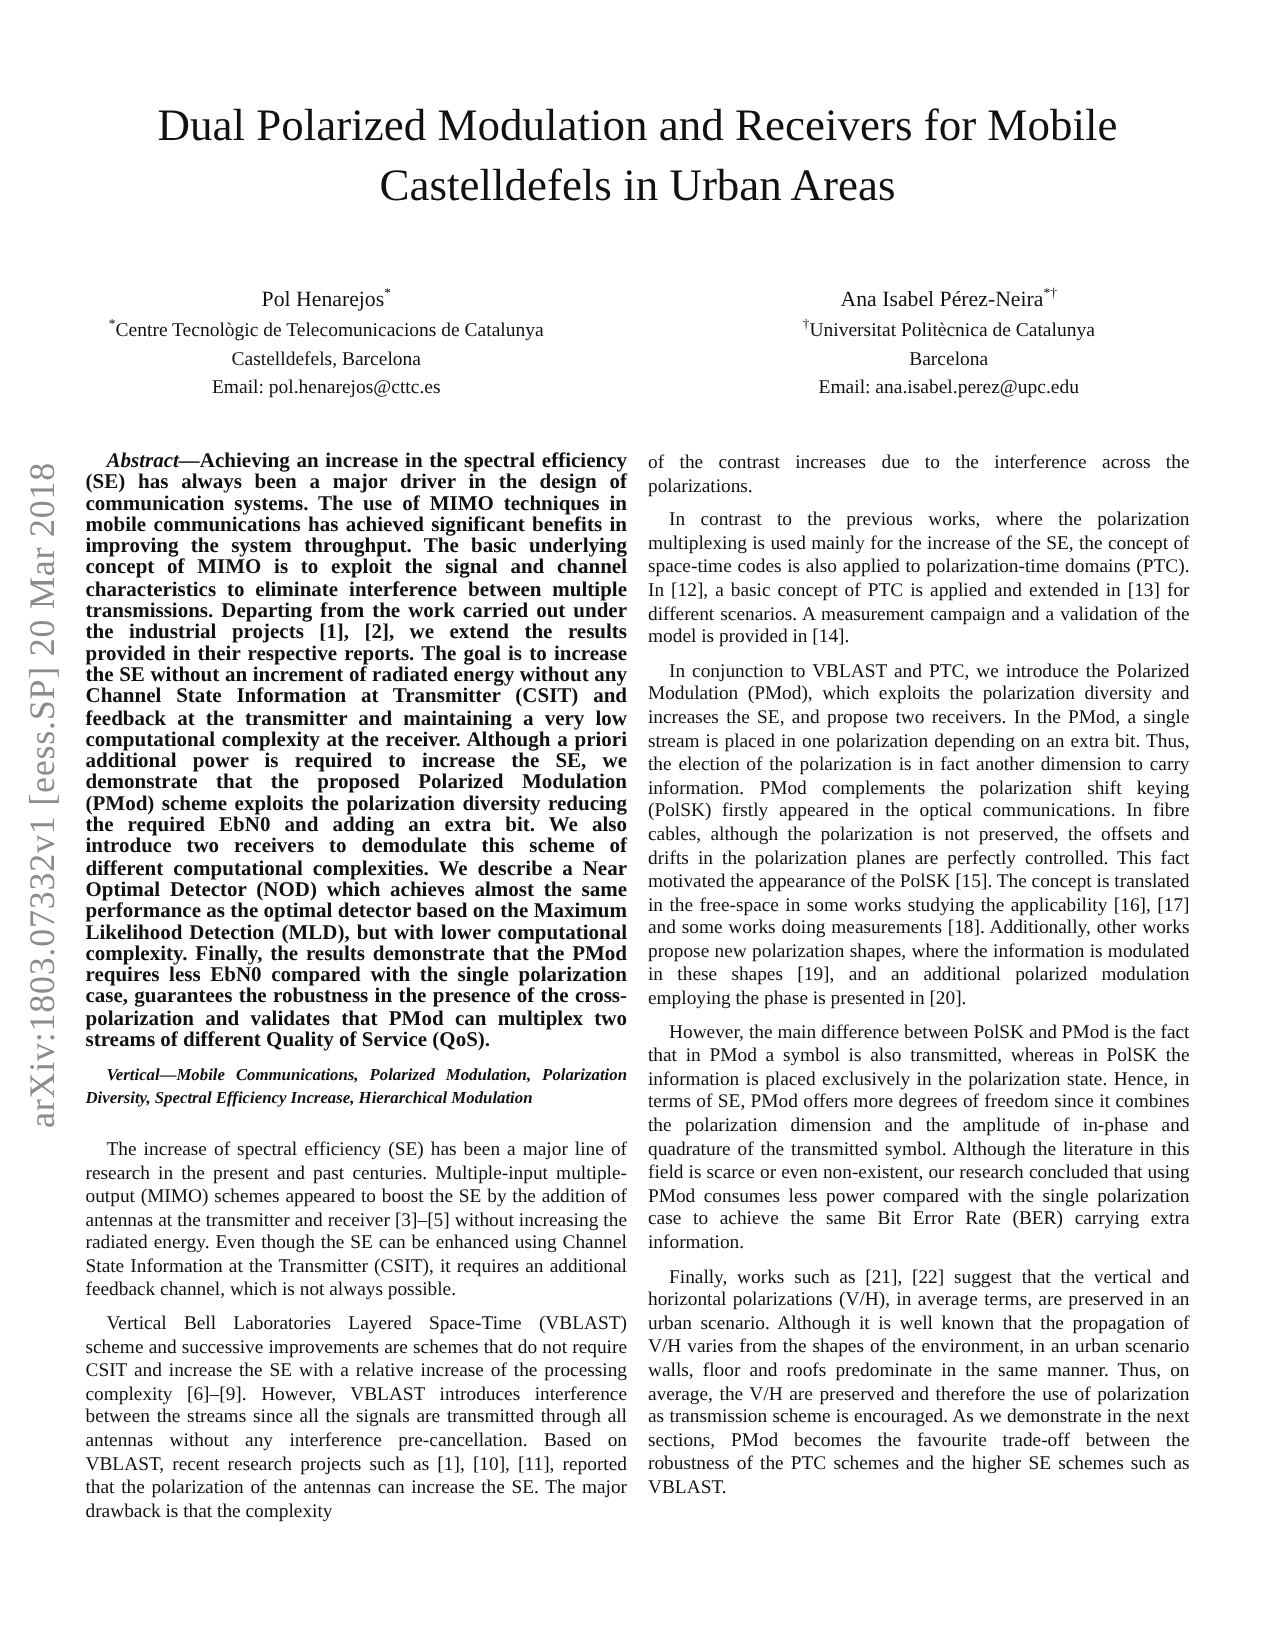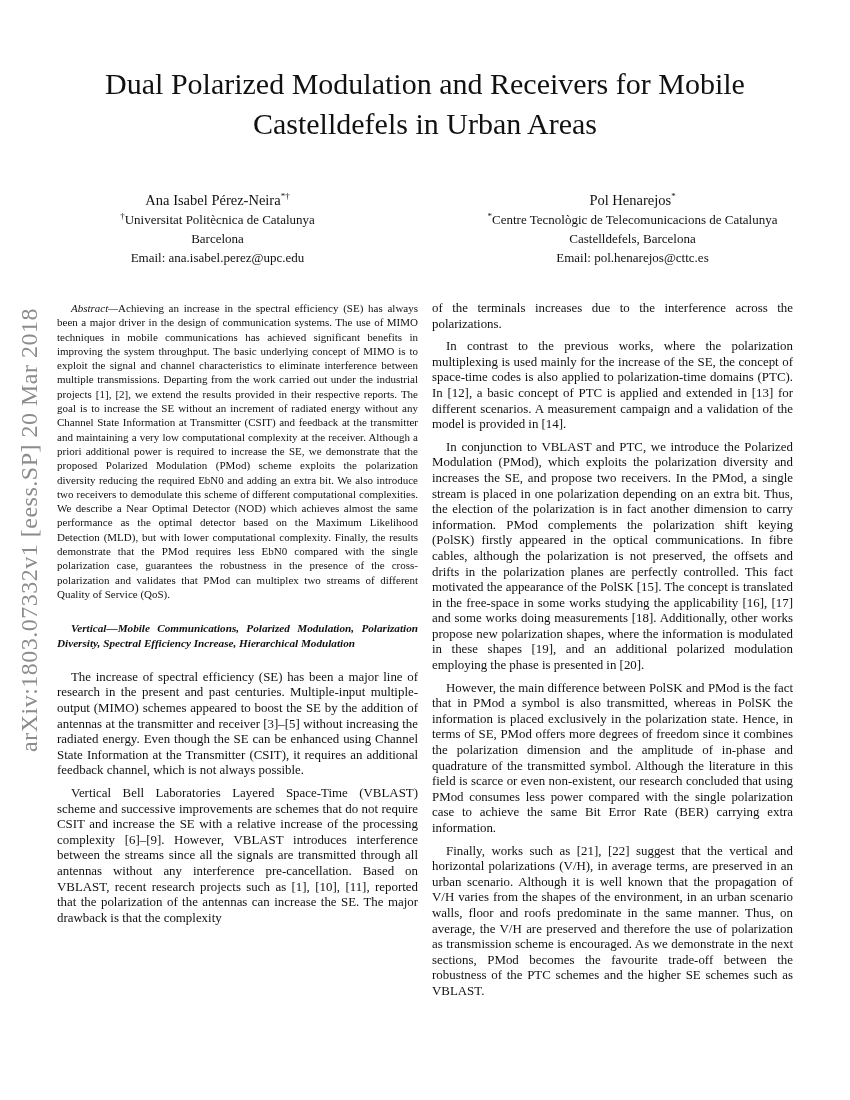--- a/index.html
+++ b/index.html
@@ -53,24 +53,24 @@
     padding: 0 57px;
     margin-top: 34px;
   }
   .col {
     width: 361px;
     text-align: justify;
     hyphens: auto;
     -webkit-hyphens: auto;
   }
   .abstract {
-    font-weight: normal;
-    font-size: 11px;
+    font-weight: bold;
+    font-size: 14px;
     line-height: 14.3px;
-    margin: 0 0 20px 0;
+    margin: 0 0 9px 0;
     text-indent: 14px;
   }
   .abstract .lead { font-style: italic; }
   .keywords {
     font-weight: bold;
     font-style: italic;
     font-size: 11.2px;
     line-height: 14.3px;
     margin: 0 0 20px 0;
     text-indent: 14px;
@@ -96,46 +96,46 @@
 
 <div class="page">
 
   <div class="arxiv-stamp">arXiv:1803.07332v1  [eess.SP]  20 Mar 2018</div>
 
   <h1 class="title">Dual Polarized Modulation and Receivers for Mobile Castelldefels in Urban Areas</h1>
 
   <div class="authors">
 
     <div class="author-block">
+      <div class="author-name"><span>Pol Henarejos</span><sup>*</sup></div>
+      <div class="affil-line"><sup>*</sup><span>Centre Tecnològic de Telecomunicacions de Catalunya</span></div>
+      <div class="affil-line">Castelldefels, Barcelona</div>
+      <div class="affil-line">Email: pol.henarejos@cttc.es</div>
+    </div>
+
+    <div class="author-block">
       <div class="author-name"><span>Ana Isabel Pérez-Neira</span><sup>*†</sup></div>
       <div class="affil-line"><sup>†</sup><span>Universitat Politècnica de Catalunya</span></div>
       <div class="affil-line">Barcelona</div>
       <div class="affil-line">Email: ana.isabel.perez@upc.edu</div>
-    </div>
-
-    <div class="author-block">
-      <div class="author-name"><span>Pol Henarejos</span><sup>*</sup></div>
-      <div class="affil-line"><sup>*</sup><span>Centre Tecnològic de Telecomunicacions de Catalunya</span></div>
-      <div class="affil-line">Castelldefels, Barcelona</div>
-      <div class="affil-line">Email: pol.henarejos@cttc.es</div>
     </div>
 
   </div>
 
   <div class="columns">
 
     <div class="col">
       <p class="abstract"><span class="lead">Abstract—</span><span>Achieving an increase in the spectral efficiency (SE) has always been a major driver in the design of communication systems. The use of MIMO techniques in mobile communications has achieved significant benefits in improving the system throughput. The basic underlying concept of MIMO is to exploit the signal and channel characteristics to eliminate interference between multiple transmissions. Departing from the work carried out under the industrial projects [1], [2], we extend the results provided in their respective reports. The goal is to increase the SE without an increment of radiated energy without any Channel State Information at Transmitter (CSIT) and feedback at the transmitter and maintaining a very low computational complexity at the receiver. Although a priori additional power is required to increase the SE, we demonstrate that the proposed Polarized Modulation (PMod) scheme exploits the polarization diversity reducing the required EbN0 and adding an extra bit. We also introduce two receivers to demodulate this scheme of different computational complexities. We describe a Near Optimal Detector (NOD) which achieves almost the same performance as the optimal detector based on the Maximum Likelihood Detection (MLD), but with lower computational complexity. Finally, the results demonstrate that the PMod requires less EbN0 compared with the single polarization case, guarantees the robustness in the presence of the cross-polarization and validates that PMod can multiplex two streams of different Quality of Service (QoS).</span></p>
       <p class="keywords"><span class="lead">Vertical—</span><span>Mobile Communications, Polarized Modulation, Polarization Diversity, Spectral Efficiency Increase, Hierarchical Modulation</span></p>
       <p class="body-par indent">The increase of spectral efficiency (SE) has been a major line of research in the present and past centuries. Multiple-input multiple-output (MIMO) schemes appeared to boost the SE by the addition of antennas at the transmitter and receiver [3]–[5] without increasing the radiated energy. Even though the SE can be enhanced using Channel State Information at the Transmitter (CSIT), it requires an additional feedback channel, which is not always possible.</p>
       <p class="body-par indent last">Vertical Bell Laboratories Layered Space-Time (VBLAST) scheme and successive improvements are schemes that do not require CSIT and increase the SE with a relative increase of the processing complexity [6]–[9]. However, VBLAST introduces interference between the streams since all the signals are transmitted through all antennas without any interference pre-cancellation. Based on VBLAST, recent research projects such as [1], [10], [11], reported that the polarization of the antennas can increase the SE. The major drawback is that the complexity</p>
     </div>
 
     <div class="col">
-      <p class="body-par">of the terminals increases due to the interference across the polarizations.</p>
+      <p class="body-par">of the contrast increases due to the interference across the polarizations.</p>
       <p class="body-par indent">In contrast to the previous works, where the polarization multiplexing is used mainly for the increase of the SE, the concept of space-time codes is also applied to polarization-time domains (PTC). In [12], a basic concept of PTC is applied and extended in [13] for different scenarios. A measurement campaign and a validation of the model is provided in [14].</p>
       <p class="body-par indent">In conjunction to VBLAST and PTC, we introduce the Polarized Modulation (PMod), which exploits the polarization diversity and increases the SE, and propose two receivers. In the PMod, a single stream is placed in one polarization depending on an extra bit. Thus, the election of the polarization is in fact another dimension to carry information. PMod complements the polarization shift keying (PolSK) firstly appeared in the optical communications. In fibre cables, although the polarization is not preserved, the offsets and drifts in the polarization planes are perfectly controlled. This fact motivated the appearance of the PolSK [15]. The concept is translated in the free-space in some works studying the applicability [16], [17] and some works doing measurements [18]. Additionally, other works propose new polarization shapes, where the information is modulated in these shapes [19], and an additional polarized modulation employing the phase is presented in [20].</p>
       <p class="body-par indent">However, the main difference between PolSK and PMod is the fact that in PMod a symbol is also transmitted, whereas in PolSK the information is placed exclusively in the polarization state. Hence, in terms of SE, PMod offers more degrees of freedom since it combines the polarization dimension and the amplitude of in-phase and quadrature of the transmitted symbol. Although the literature in this field is scarce or even non-existent, our research concluded that using PMod consumes less power compared with the single polarization case to achieve the same Bit Error Rate (BER) carrying extra information.</p>
       <p class="body-par indent last">Finally, works such as [21], [22] suggest that the vertical and horizontal polarizations (V/H), in average terms, are preserved in an urban scenario. Although it is well known that the propagation of V/H varies from the shapes of the environment, in an urban scenario walls, floor and roofs predominate in the same manner. Thus, on average, the V/H are preserved and therefore the use of polarization as transmission scheme is encouraged. As we demonstrate in the next sections, PMod becomes the favourite trade-off between the robustness of the PTC schemes and the higher SE schemes such as VBLAST.</p>
     </div>
 
   </div>
 
 </div>
 

